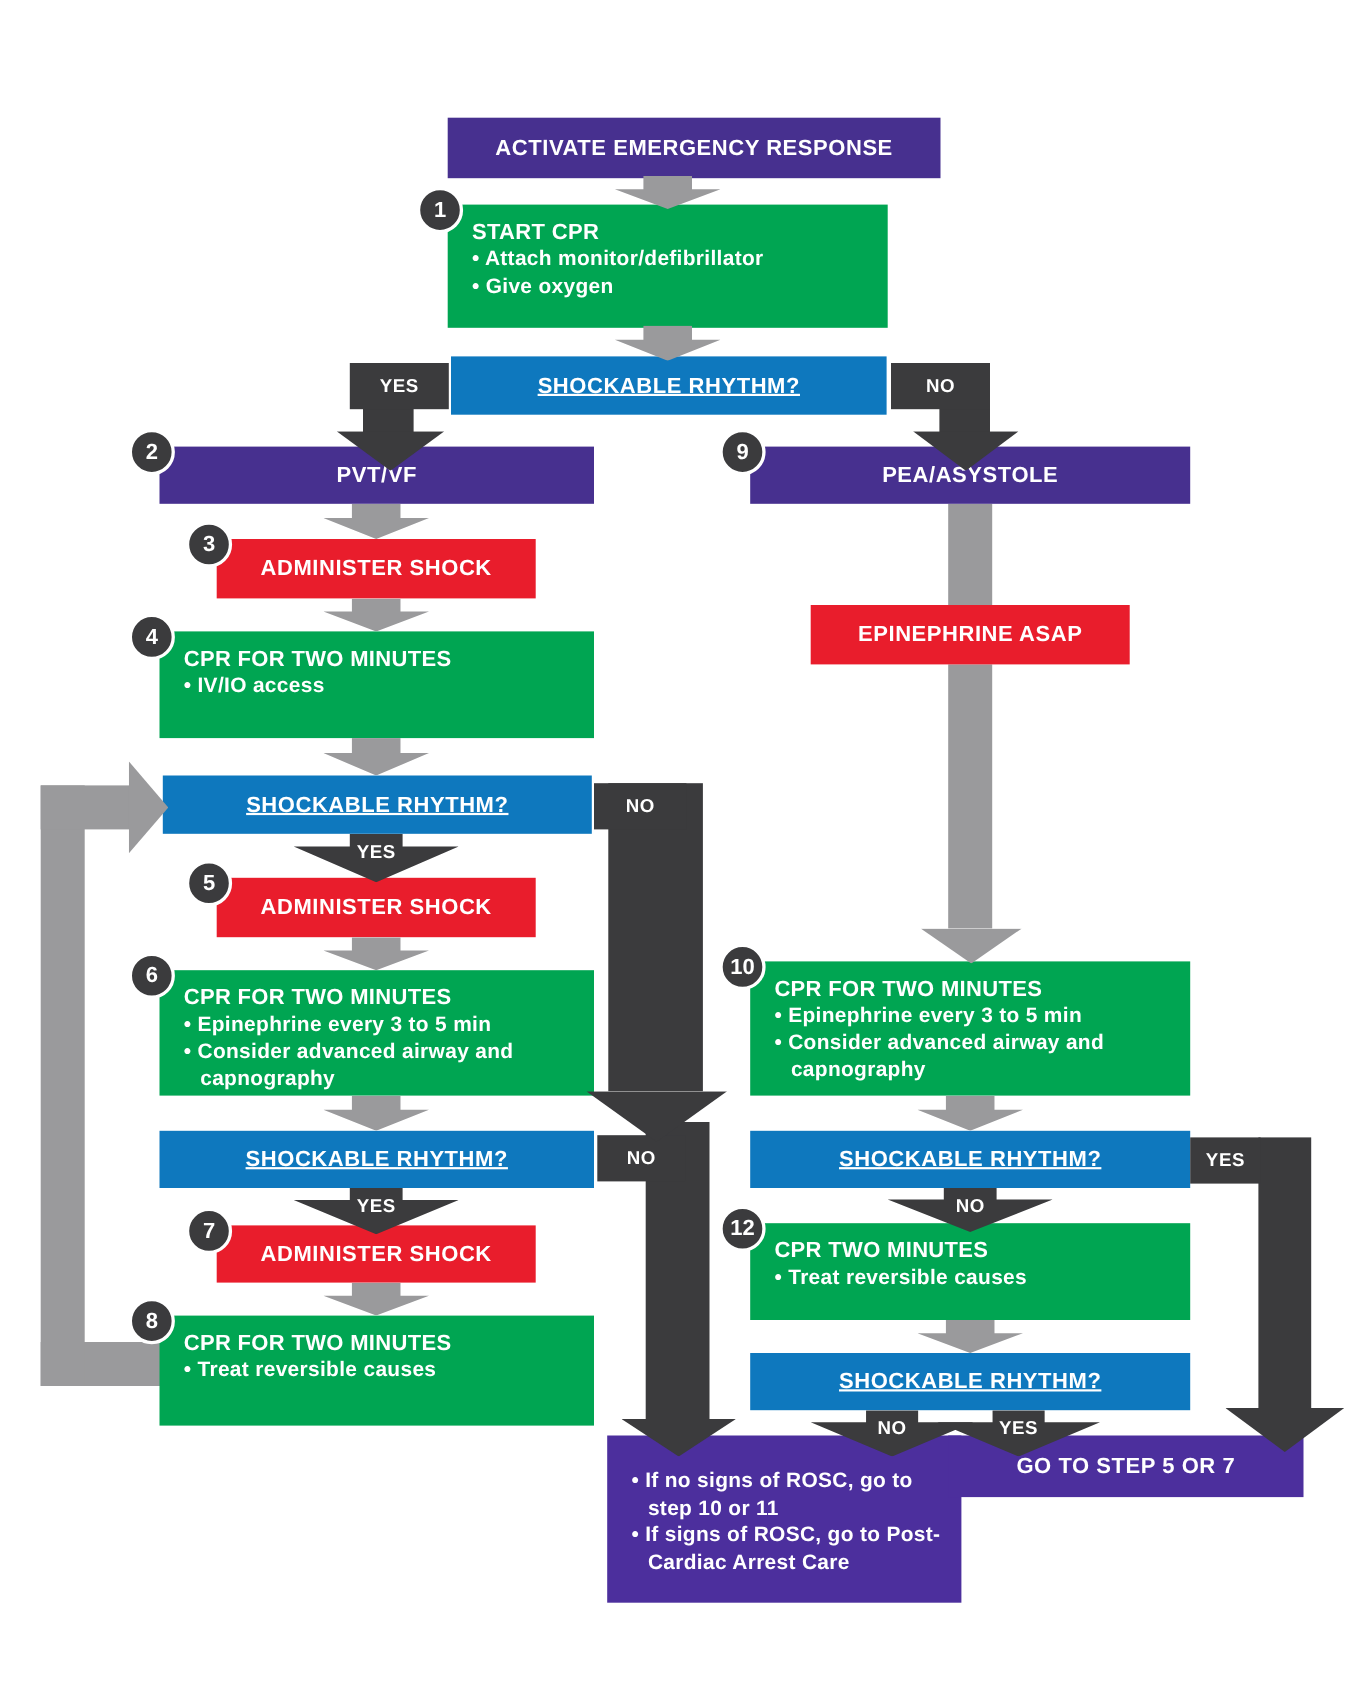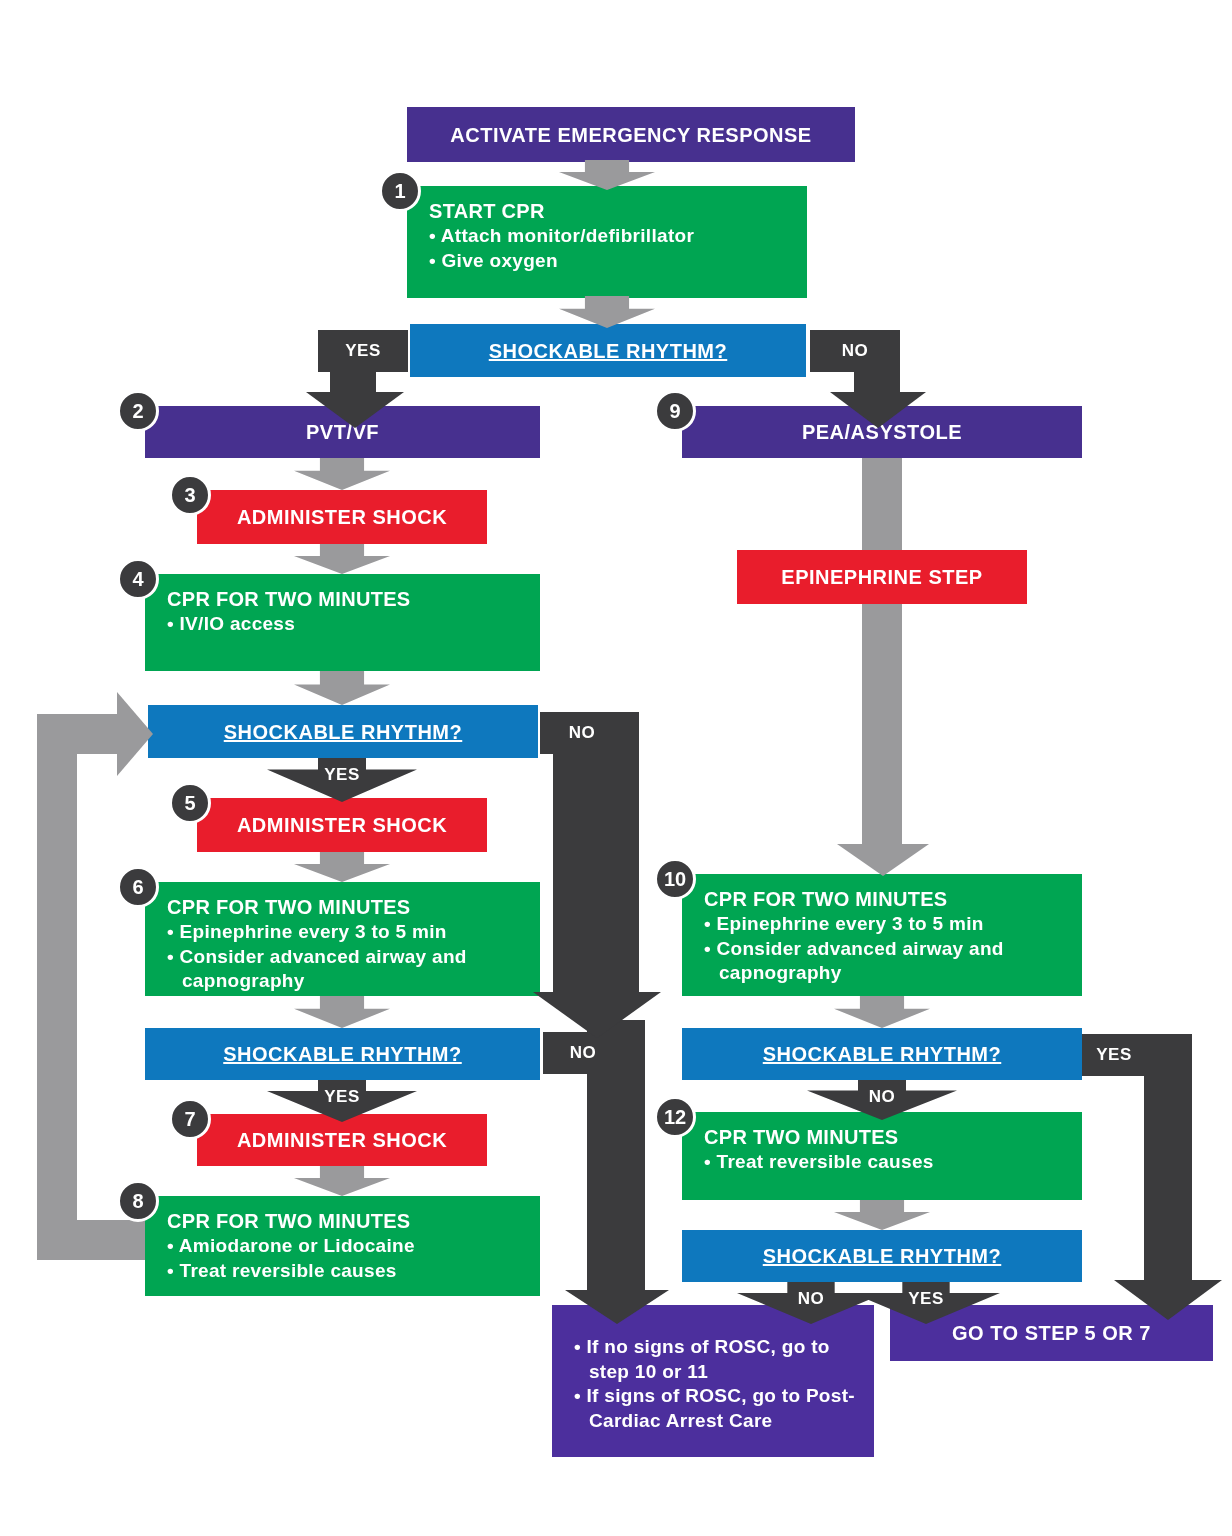--- a/index.html
+++ b/index.html
@@ -124,33 +124,32 @@
     <span>YES</span>
   </div>
 
   <div class="abs node red ctr" style="left:197px;top:1114px;width:290px;height:52px;">ADMINISTER SHOCK</div>
   <div class="abs badge" style="left:169px;top:1098px;">7</div>
 
   <div class="abs adown gray" style="left:294px;top:1166px;width:96px;height:30px;"></div>
 
   <div class="abs node green content" style="left:145px;top:1196px;width:395px;height:100px;">
     <div class="hd">CPR FOR TWO MINUTES</div>
-    <div class="bu">• Amiodarone or Lidocaine</div>
     <div class="bu">• Treat reversible causes</div>
   </div>
   <div class="abs badge" style="left:117px;top:1180px;">8</div>
 
   <div class="abs band gray" style="left:37px;top:1220px;width:110px;height:40px;"></div>
   <div class="abs band gray" style="left:37px;top:714px;width:40px;height:546px;"></div>
   <div class="abs band gray" style="left:37px;top:714px;width:82px;height:40px;"></div>
   <div class="abs tri-right gray" style="left:117px;top:692px;width:36px;height:84px;"></div>
 
   <div class="abs band gray" style="left:862px;top:458px;width:40px;height:92px;"></div>
 
-  <div class="abs node red ctr" style="left:737px;top:550px;width:290px;height:54px;">EPINEPHRINE STEP</div>
+  <div class="abs node red ctr" style="left:737px;top:550px;width:290px;height:54px;">EPINEPHRINE ASAP</div>
 
   <div class="abs band gray" style="left:862px;top:604px;width:40px;height:240px;"></div>
   <div class="abs tri-down gray" style="left:837px;top:844px;width:92px;height:32px;"></div>
 
   <div class="abs node green content" style="left:682px;top:874px;width:400px;height:122px;">
     <div class="hd">CPR FOR TWO MINUTES</div>
     <div class="bu">• Epinephrine every 3 to 5 min</div>
     <div class="bu w300">• Consider advanced airway and capnography</div>
   </div>
   <div class="abs badge" style="left:654px;top:858px;">10</div>
@@ -182,15 +181,15 @@
   </div>
   <div class="abs larrow dark" style="left:852px;top:1282px;width:148px;height:42px;">
     <span>YES</span>
   </div>
 
   <div class="abs node purple2 content" style="left:552px;top:1305px;width:322px;height:152px;padding-top:30px;">
     <div class="bu w252">• If no signs of ROSC, go to step 10 or 11</div>
     <div class="bu w295">• If signs of ROSC, go to Post-Cardiac Arrest Care</div>
   </div>
 
-  <div class="abs node purple2 ctr" style="left:890px;top:1305px;width:323px;height:56px;">GO TO STEP 5 OR 7</div>
+  <div class="abs node purple2 ctr" style="left:862px;top:1305px;width:323px;height:56px;">GO TO STEP 5 OR 7</div>
 
 </div>
 
 </body></html>

